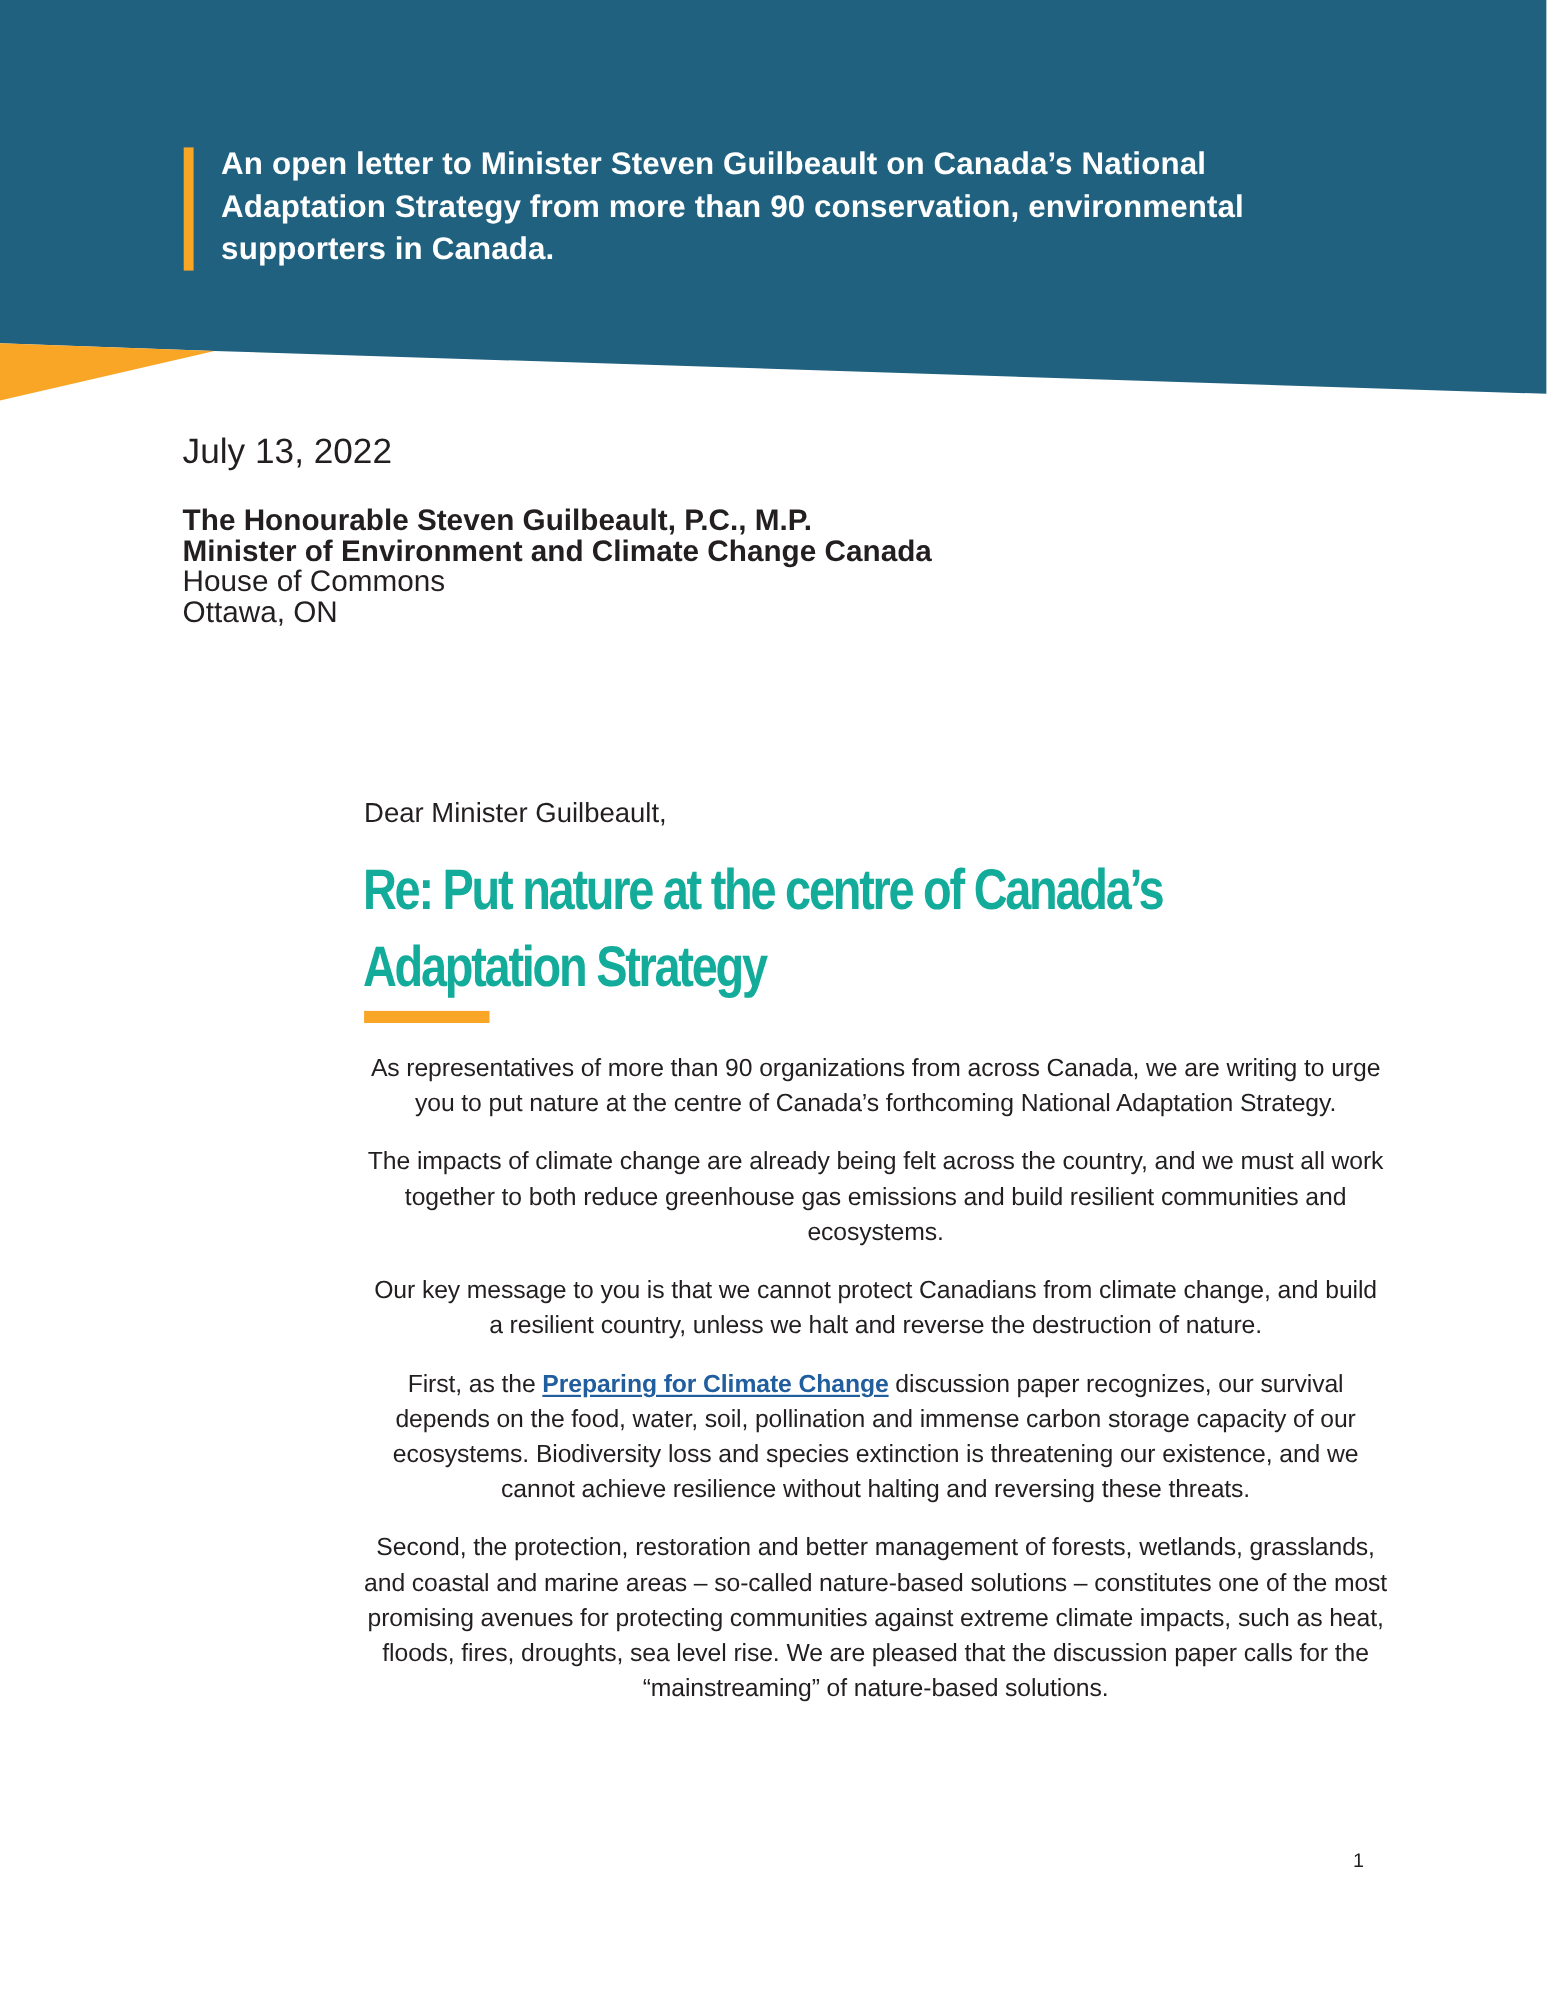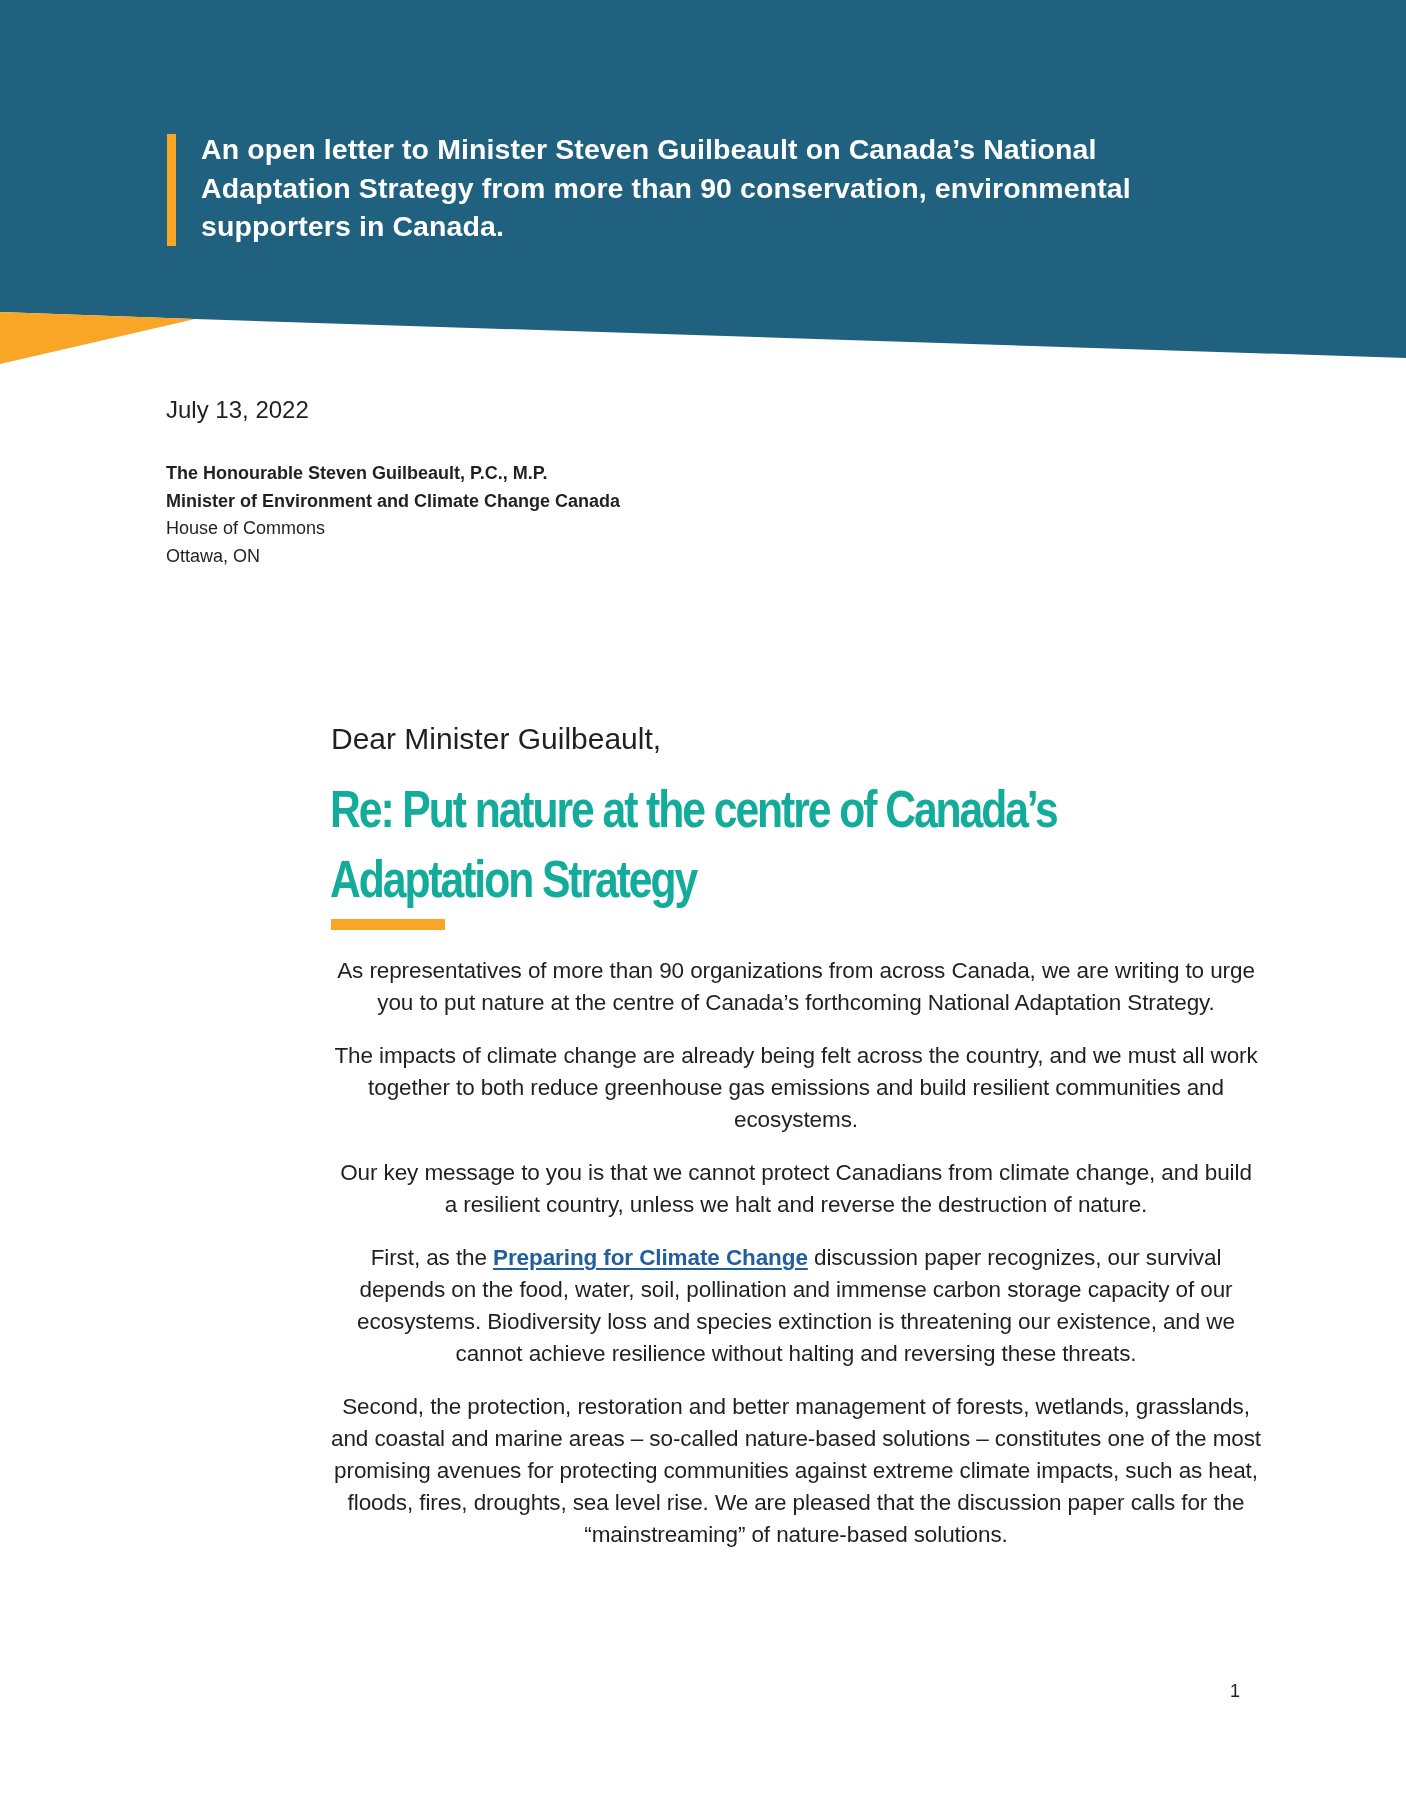--- a/index.html
+++ b/index.html
@@ -28,35 +28,35 @@
       width: 1040px;
       color: #ffffff;
       font-weight: bold;
       font-size: 28.5px;
       line-height: 38.5px;
       letter-spacing: 0.1px;
     }
     .date {
       position: absolute;
       left: 166px; top: 395px;
-      font-size: 24px;
+      font-size: 32px;
       line-height: 30px;
       text-align: right;
     }
     .address {
       position: absolute;
       left: 166px; top: 460px;
-      font-size: 18px;
+      font-size: 27px;
       line-height: 27.5px;
     }
     .address .bold { font-weight: bold; }
     .salutation {
       position: absolute;
       left: 331px; top: 724px;
-      font-size: 30px;
+      font-size: 25px;
       line-height: 30px;
     }
     .headline {
       position: absolute;
       left: 330px; top: 774px;
       width: 820px;
       font-family: "Liberation Sans", "DejaVu Sans", sans-serif;
       font-weight: bold;
       font-size: 52px;
       line-height: 70px;

